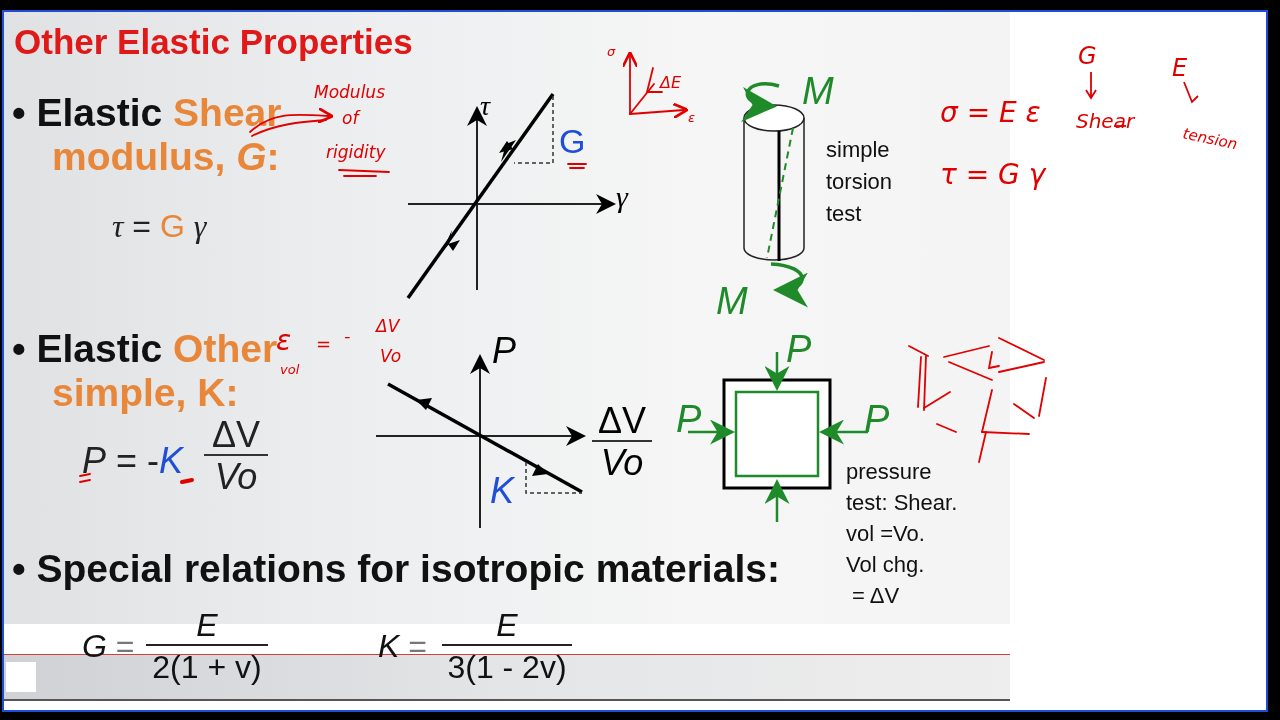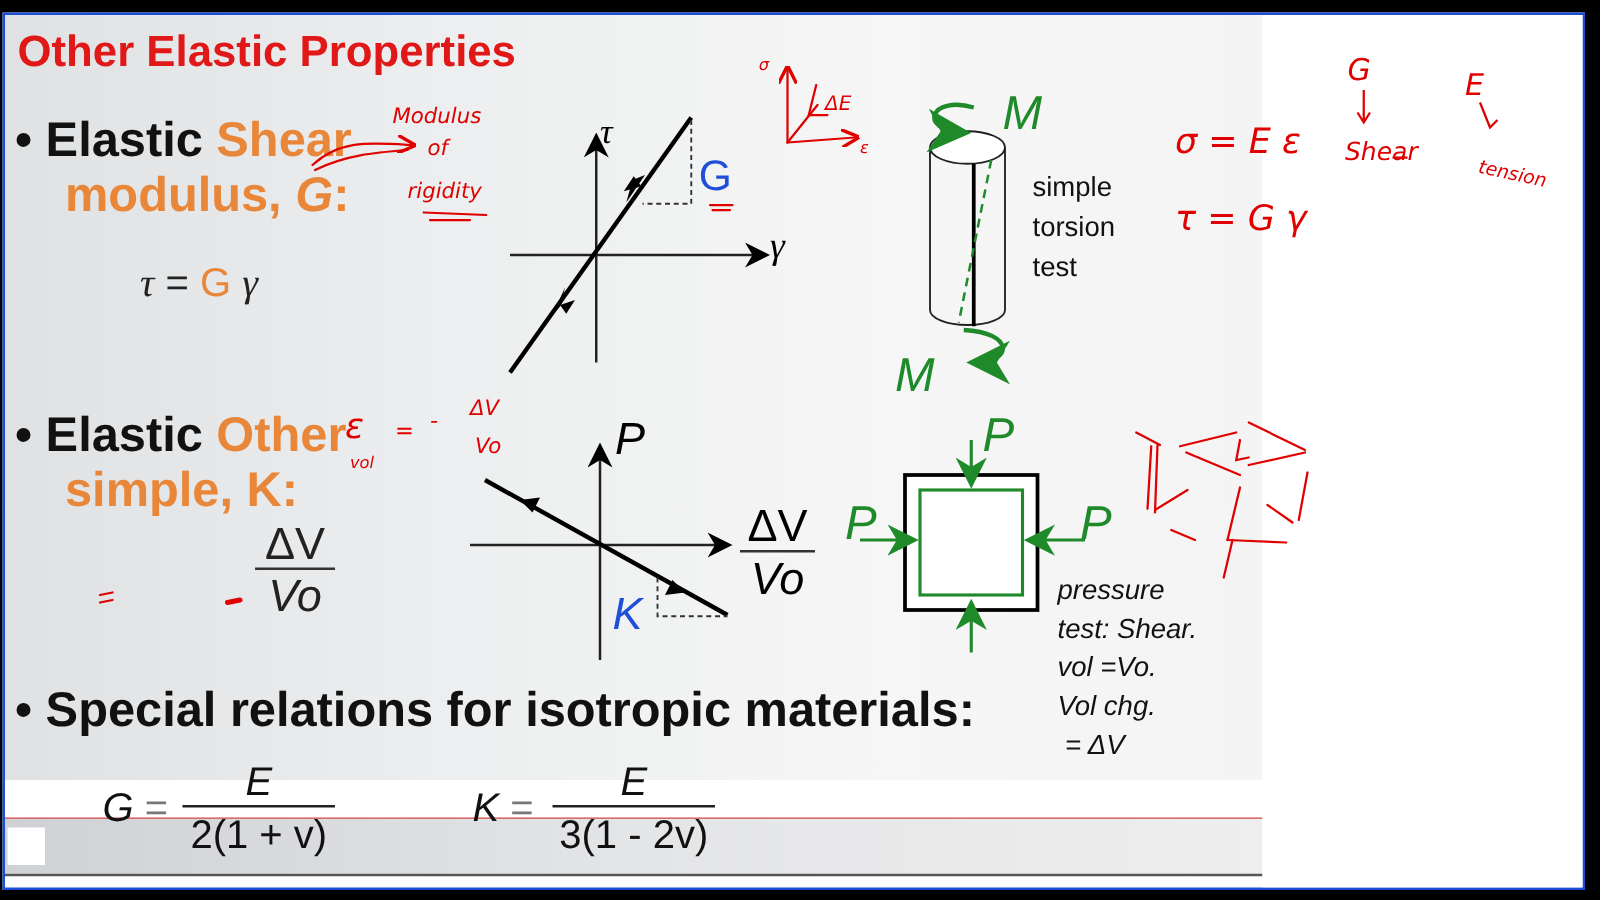--- a/index.html
+++ b/index.html
@@ -34,20 +34,24 @@
       <i style="font-family:'Liberation Serif',serif;">τ</i>
       <span>=</span>
       <span class="orange">G</span>
       <i style="font-family:'Liberation Serif',serif;">γ</i>
     </div>
 
     <div class="bullet" style="left:8px;top:316px;">
       <span>• Elastic </span><span class="orange">Other</span>
     </div>
     <div class="bullet orange" style="left:48px;top:360px;">simple, K:</div>
+    <div class="eq" style="left:78px;top:428px;font-size:36px;">
+      <i>P</i>
+      <span>= -</span><i style="color:#1f4fd8">K</i>
+    </div>
     <div style="position:absolute;left:200px;top:404px;width:64px;text-align:center;font-size:36px;color:#222;">
       <div style="border-bottom:2px solid #333;line-height:38px;">ΔV</div>
       <div style="line-height:42px;font-style:italic;">Vo</div>
     </div>
 
     <div style="position:absolute;left:555px;top:110px;font-size:34px;color:#1f4fd8;">G</div>
     <div style="position:absolute;left:476px;top:78px;font-size:28px;font-style:italic;font-family:'Liberation Serif',serif;">τ</div>
     <div style="position:absolute;left:612px;top:168px;font-size:30px;font-style:italic;font-family:'Liberation Serif',serif;">γ</div>
 
     <div style="position:absolute;left:798px;top:58px;font-size:38px;font-style:italic;color:#1f8a2a;">M</div>
@@ -61,21 +65,21 @@
     <div style="position:absolute;left:488px;top:318px;font-size:36px;font-style:italic;">P</div>
     <div style="position:absolute;left:588px;top:390px;width:60px;text-align:center;font-size:36px;">
       <div style="border-bottom:2px solid #333;line-height:38px;">ΔV</div>
       <div style="line-height:42px;font-style:italic;">Vo</div>
     </div>
     <div style="position:absolute;left:486px;top:458px;font-size:36px;font-style:italic;color:#1f4fd8;">K</div>
 
     <div style="position:absolute;left:782px;top:316px;font-size:38px;font-style:italic;color:#1f8a2a;">P</div>
     <div style="position:absolute;left:672px;top:386px;font-size:38px;font-style:italic;color:#1f8a2a;">P</div>
     <div style="position:absolute;left:860px;top:386px;font-size:38px;font-style:italic;color:#1f8a2a;">P</div>
-    <div class="label" style="left:842px;top:444px;line-height:31px;font-style:italic;">
+    <div class="label" style="left:842px;top:444px;line-height:31px;">
       <div>pressure</div>
       <div>test: Shear.</div>
       <div>vol =Vo.</div>
       <div>Vol chg.</div>
       <div style="padding-left:6px;">= ΔV</div>
     </div>
 
     <div class="bullet" style="left:8px;top:536px;">• Special relations for isotropic materials:</div>
   </div>
 

